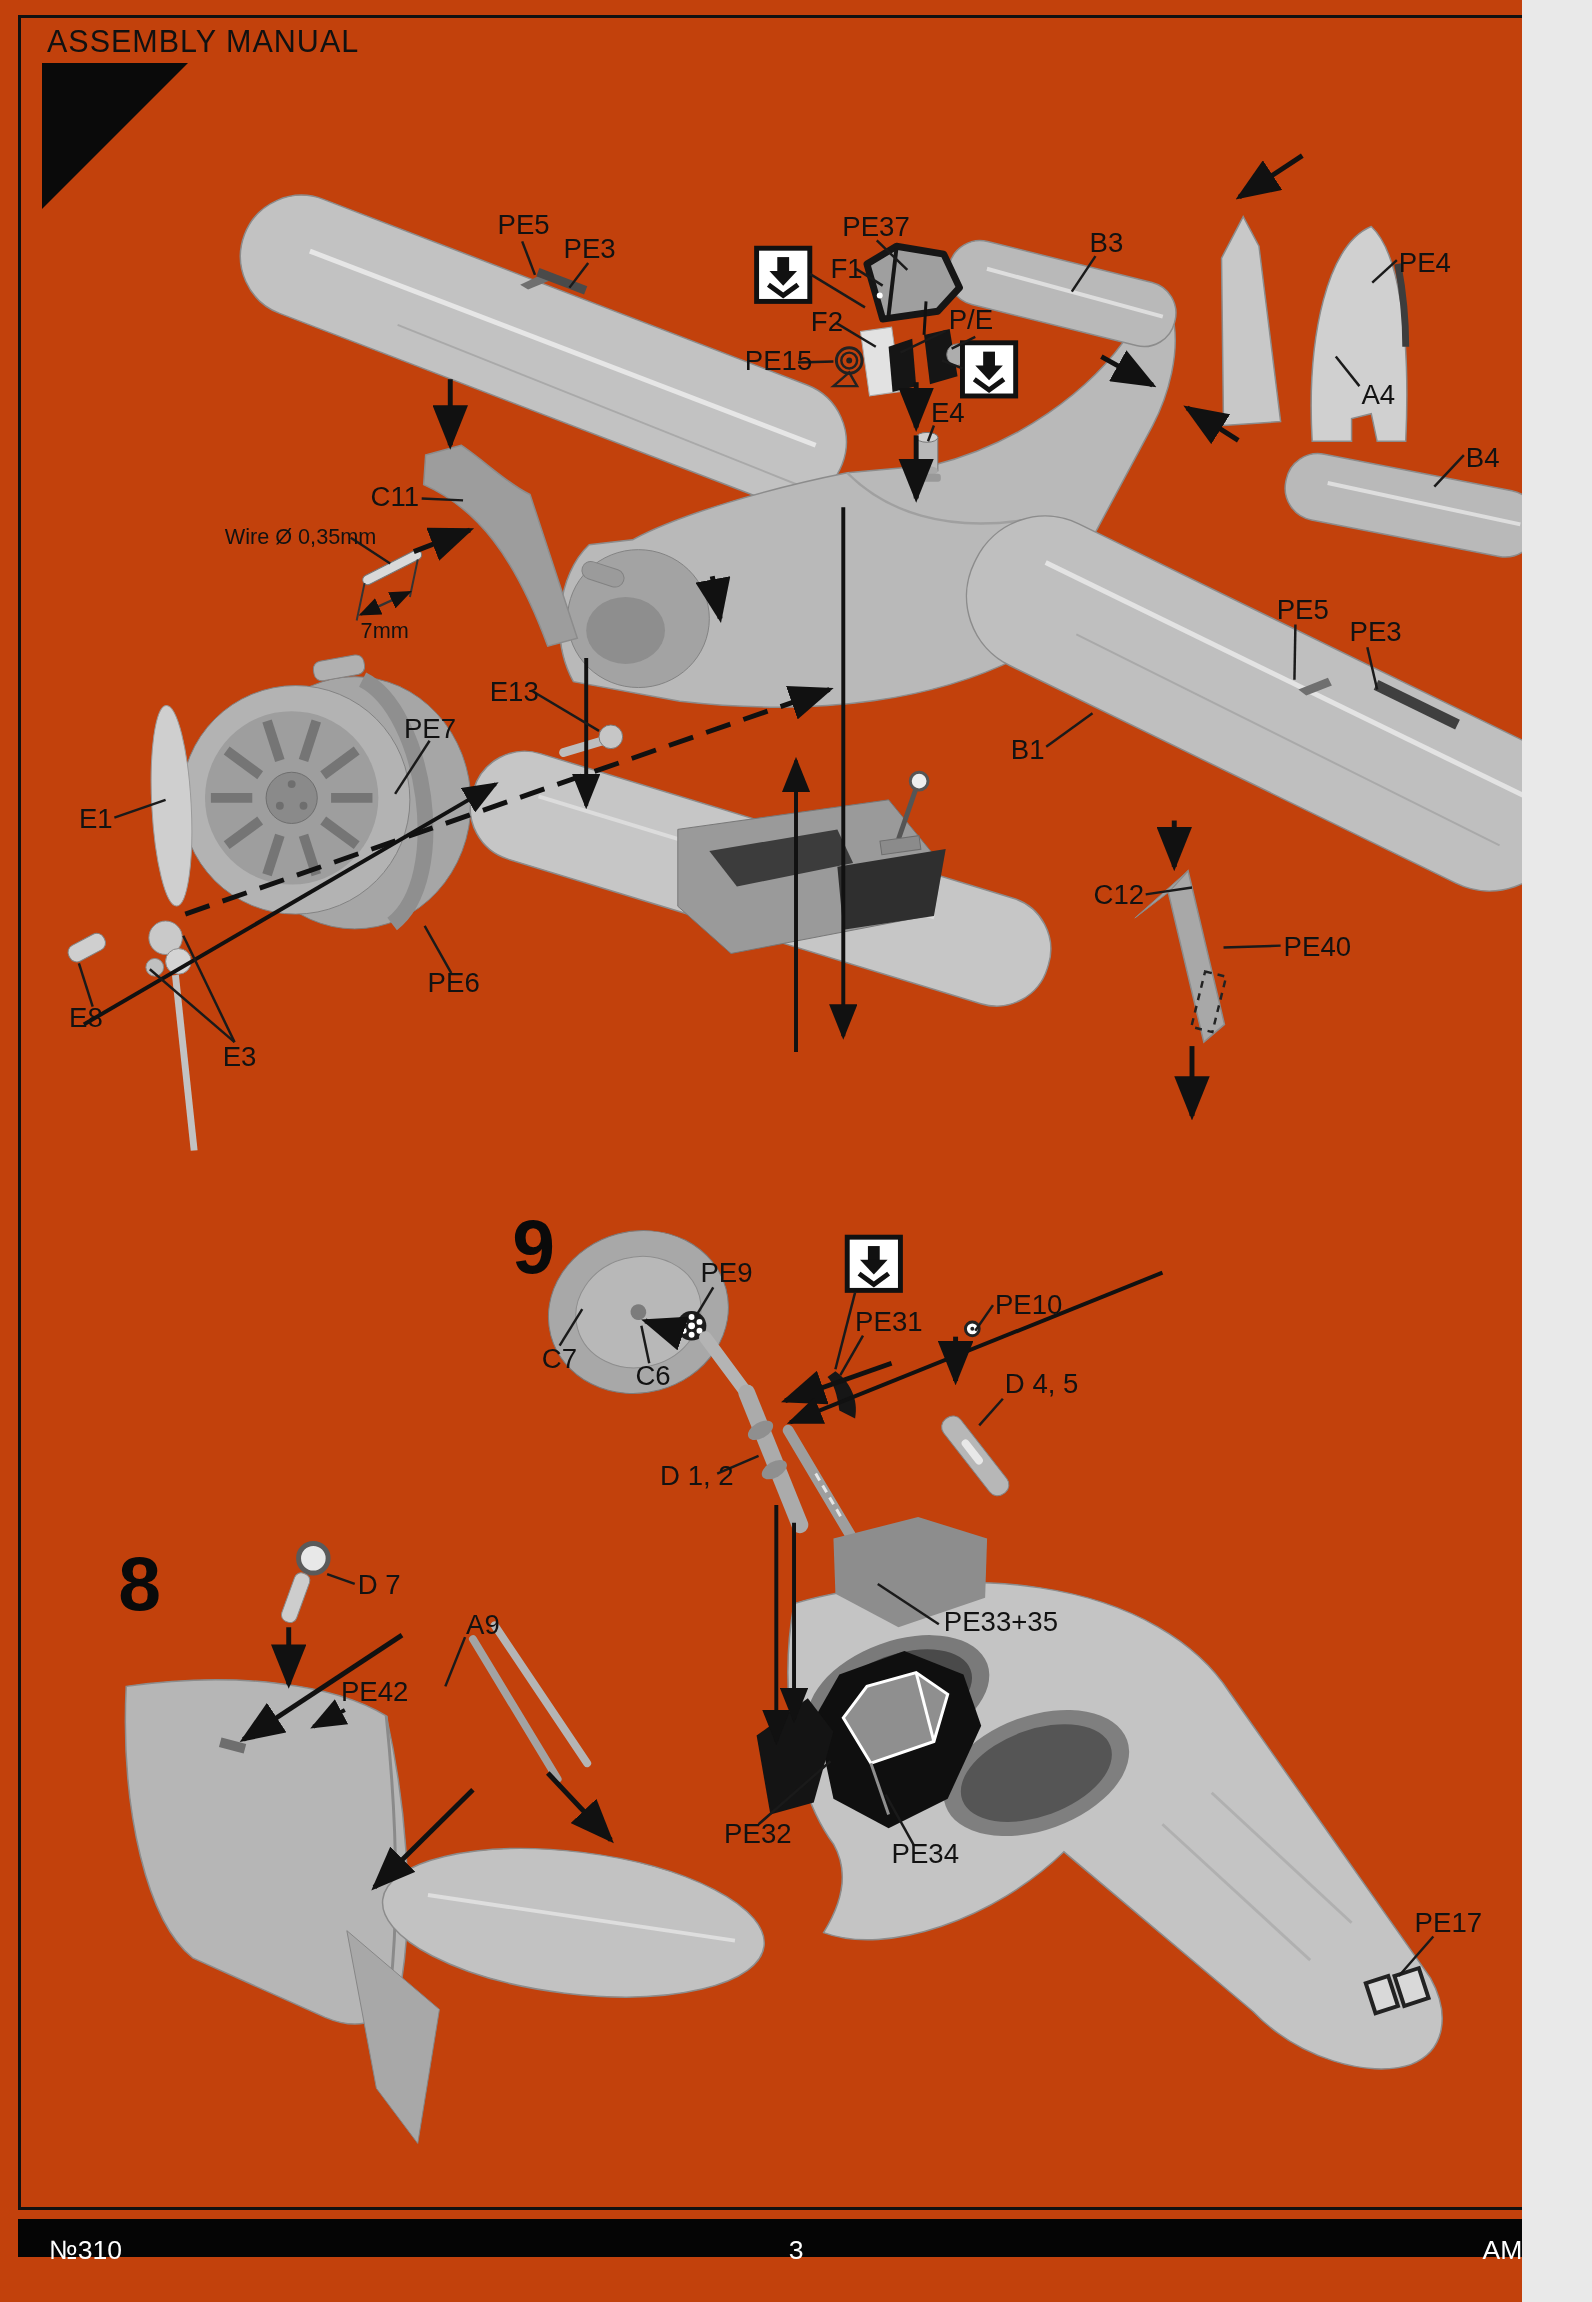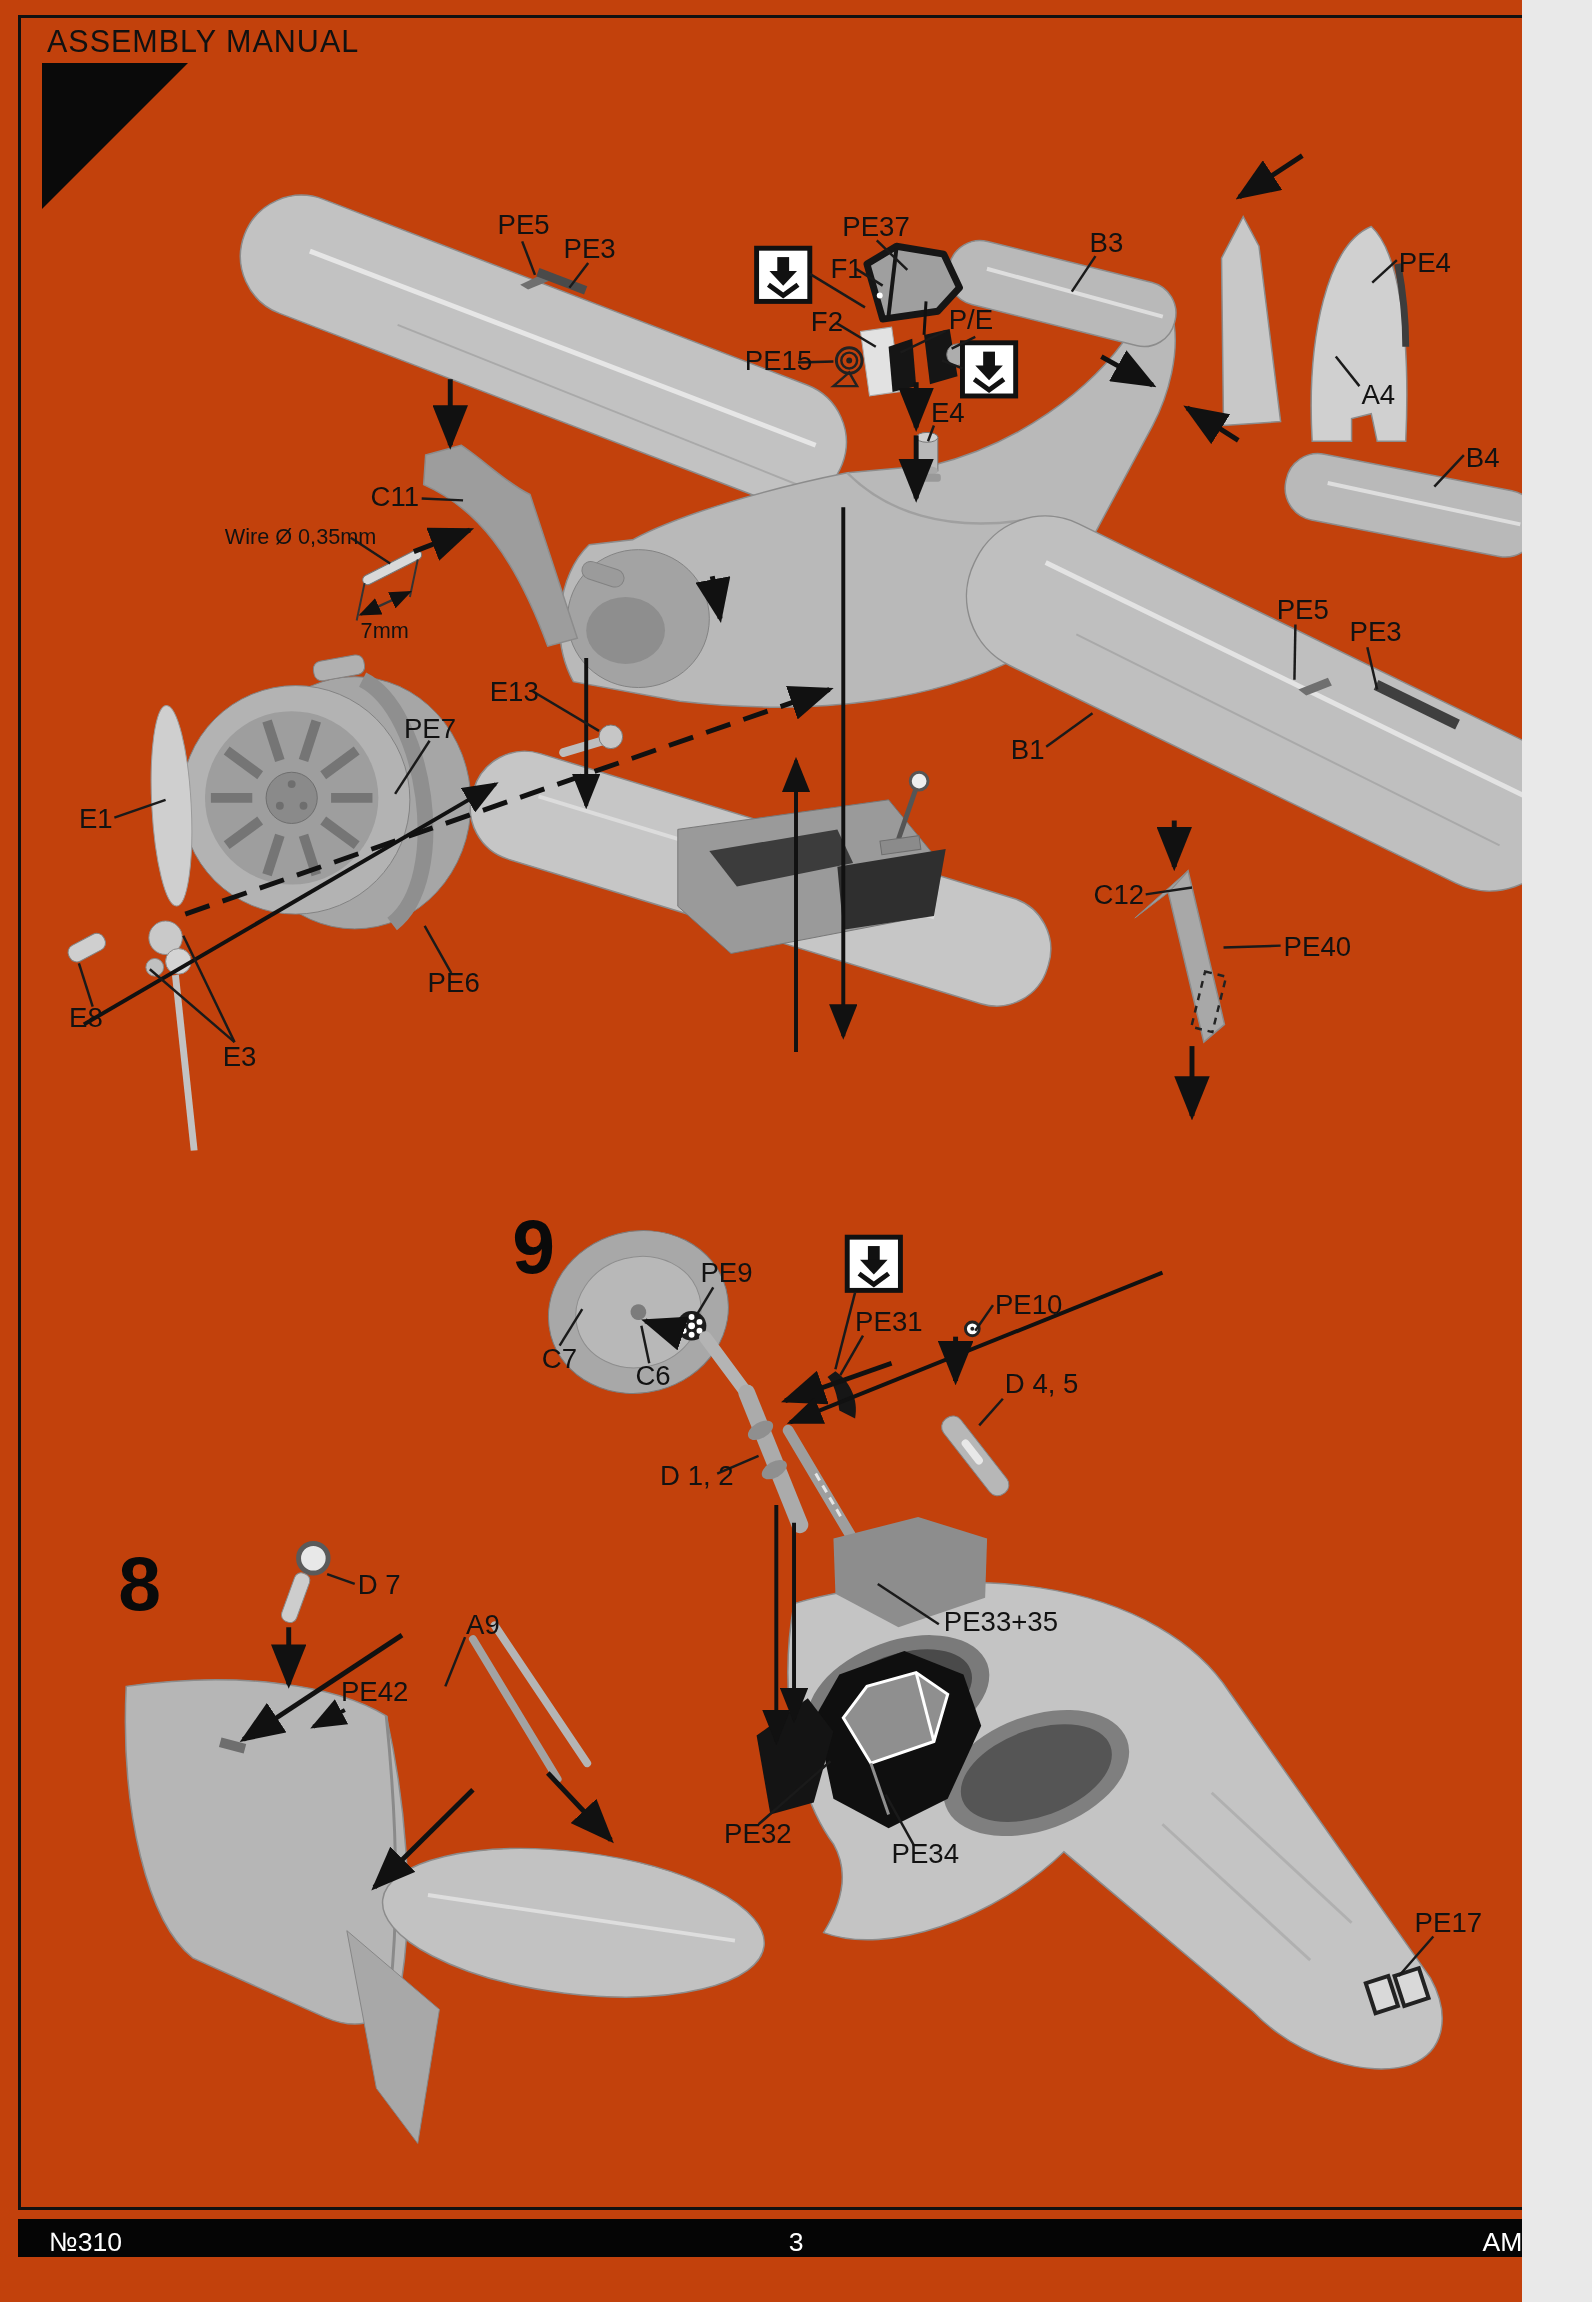--- a/index.html
+++ b/index.html
@@ -4,21 +4,21 @@
 <style>
   html,body{margin:0;padding:0;background:#e9e9e9;}
   .page{position:relative;width:1522px;height:2302px;background:#c2410c;overflow:hidden;
         font-family:"Liberation Sans",sans-serif;color:#111;}
   .frame{position:absolute;left:17.7px;top:14.8px;width:1553px;height:2195px;
          border:3.9px solid #111;box-sizing:border-box;}
   .header-title{position:absolute;left:47px;top:23.6px;font-size:30.5px;letter-spacing:1px;color:#111;}
   .corner-triangle{position:absolute;left:42px;top:63px;width:146px;height:146px;background:#0a0a0a;
          -webkit-clip-path:polygon(0 0,100% 0,0 100%);clip-path:polygon(0 0,100% 0,0 100%);}
   .footer-bar{position:absolute;left:17.7px;top:2219px;width:1557px;height:38px;background:#050505;}
-  .footer-bar span{position:absolute;top:8px;font-size:26.6px;color:#fff;text-align:center;}
+  .footer-bar span{position:absolute;top:16px;font-size:26.6px;color:#fff;text-align:center;}
   .footer-left{left:31.5px;}
   .footer-center{left:0;width:100%;text-align:center;}
   .footer-right{right:31.5px;}
   svg{position:absolute;left:0;top:0;}
   .lbl{font-family:"Liberation Sans",sans-serif;font-size:28px;fill:#121212;}
   .lbl-sm{font-family:"Liberation Sans",sans-serif;font-size:22px;fill:#121212;}
   .num{font-family:"Liberation Sans",sans-serif;font-size:78px;font-weight:bold;fill:#0a0a0a;}
   .leader{stroke:#1a1a1a;stroke-width:2.5;fill:none;}
   .arrow{stroke:#111;stroke-width:5;fill:none;}
   .arrow-thin{stroke:#111;stroke-width:4;fill:none;}

